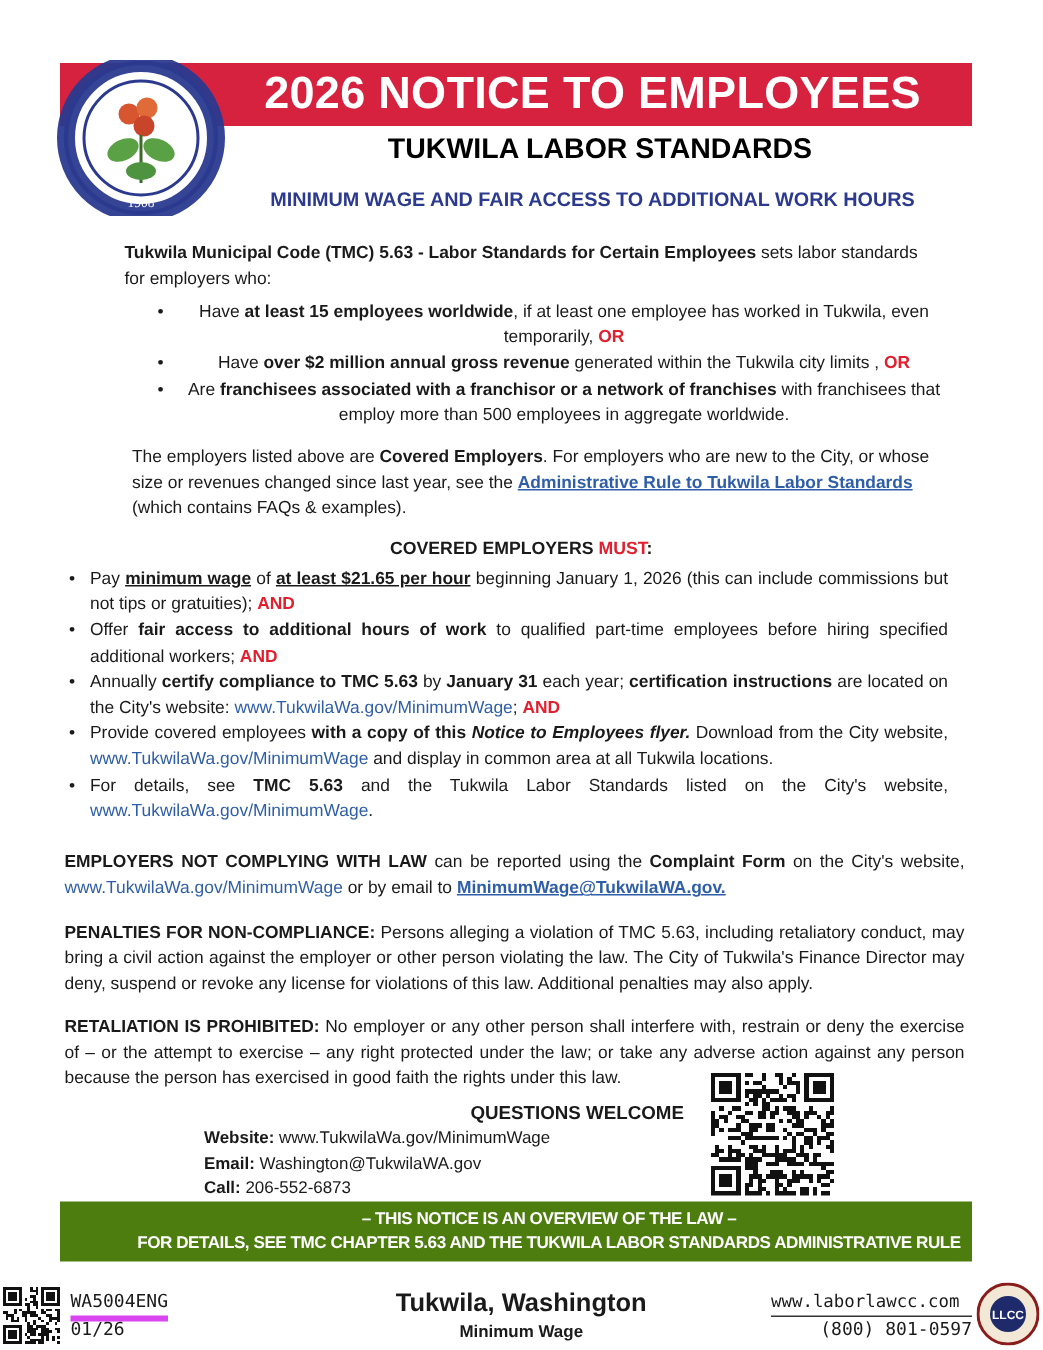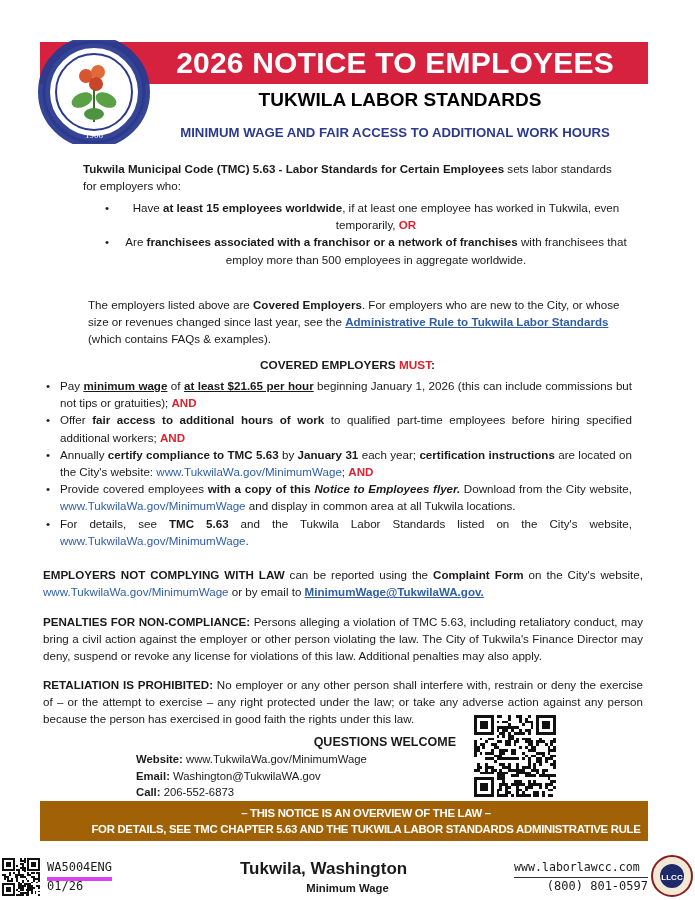--- a/index.html
+++ b/index.html
@@ -32,27 +32,27 @@
   .para { left: 43px; width: 600px; text-align: justify; }
   #p-notcomply { top: 566px; }
   #p-penalties { top: 613px; }
   #p-retaliation { top: 676px; }
 
   #questions { left: 136px; top: 733px; width: 320px; font-size: 11.3px; line-height: 16.5px; }
   #q-head { font-weight: bold; font-size: 12.5px; line-height: 18px; text-align: right; }
 
   #qr-main { left: 473px; top: 715px; width: 84px; height: 82px; }
 
-  #bottom-banner { left: 40px; top: 801px; width: 608px; height: 40px; background: #a16207; color: #fff; text-align: center; font-weight: bold; font-size: 11.4px; line-height: 16px; padding-top: 4px; box-sizing: border-box; letter-spacing: -0.3px; padding-left: 44px; }
+  #bottom-banner { left: 40px; top: 801px; width: 608px; height: 40px; background: #4d7c0f; color: #fff; text-align: center; font-weight: bold; font-size: 11.4px; line-height: 16px; padding-top: 4px; box-sizing: border-box; letter-spacing: -0.3px; padding-left: 44px; }
 
   
   #qr-small { left: 2px; top: 858px; width: 38px; height: 38px; }
   #form-code { left: 47px; top: 860px; font-family: "DejaVu Sans Mono", monospace; font-size: 12px; line-height: 15px; border-bottom: 4px solid #d946ef; padding-bottom: 2px; }
   #form-date { left: 47px; top: 879px; font-family: "DejaVu Sans Mono", monospace; font-size: 12px; line-height: 15px; }
-  #footer-city { left: 240px; top: 858px; width: 215px; text-align: left; font-weight: bold; font-size: 17px; line-height: 22px; }
+  #footer-city { left: 240px; top: 858px; width: 215px; text-align: center; font-weight: bold; font-size: 17px; line-height: 22px; }
   #footer-sub { left: 240px; top: 880px; width: 215px; text-align: center; font-weight: bold; font-size: 11.3px; line-height: 16px; }
   #footer-url { left: 514px; top: 860px; width: 134px; text-align: left; font-family: "DejaVu Sans Mono", monospace; font-size: 11.6px; line-height: 15px; border-bottom: 1px solid #333; padding-bottom: 2px; }
   #footer-phone { left: 514px; top: 879px; width: 134px; text-align: right; font-family: "DejaVu Sans Mono", monospace; font-size: 12px; line-height: 15px; }
   #llcc-logo { left: 651px; top: 855px; width: 42px; height: 42px; }
 </style>
 </head>
 <body>
 
 <div class="abs" id="red-banner"></div>
 <div class="abs" id="title">2026 NOTICE TO EMPLOYEES</div>
@@ -72,20 +72,21 @@
   <ellipse cx="68" cy="60" rx="11" ry="7" fill="#5aa045" transform="rotate(25 68 60)"></ellipse>
   <ellipse cx="56" cy="74" rx="10" ry="6" fill="#4e9440"></ellipse>
 </svg>
 
 <div class="abs body-text" id="intro">
   <b>Tukwila Municipal Code (TMC) 5.63 - Labor Standards for Certain Employees</b><span> sets labor standards for employers who:</span>
 </div>
 
 <ul class="abs body-text" id="crit-list">
   <li><span>Have </span><b>at least 15 employees worldwide</b><span>, if at least one employee has worked in Tukwila, even temporarily, </span><span class="red">OR</span></li>
+  <li><span>Have </span><b>over $2 million annual gross revenue</b><span> generated within the Tukwila city limits , </span><span class="red">OR</span></li>
   <li><span>Are </span><b>franchisees associated with a franchisor or a network of franchises</b><span> with franchisees that employ more than 500 employees in aggregate worldwide.</span></li>
 </ul>
 
 <div class="abs body-text" id="covered-para">
   <span>The employers listed above are </span><b>Covered Employers</b><span>.  For employers who are new to the City, or whose size or revenues changed since last year, see the </span><a class="link">Administrative Rule to Tukwila Labor Standards</a><span> (which contains FAQs &amp; examples).</span>
 </div>
 
 <div class="abs body-text" id="must-head">
   <span>COVERED EMPLOYERS </span><span style="color:#e0202f">MUST</span><span>:</span>
 </div>

